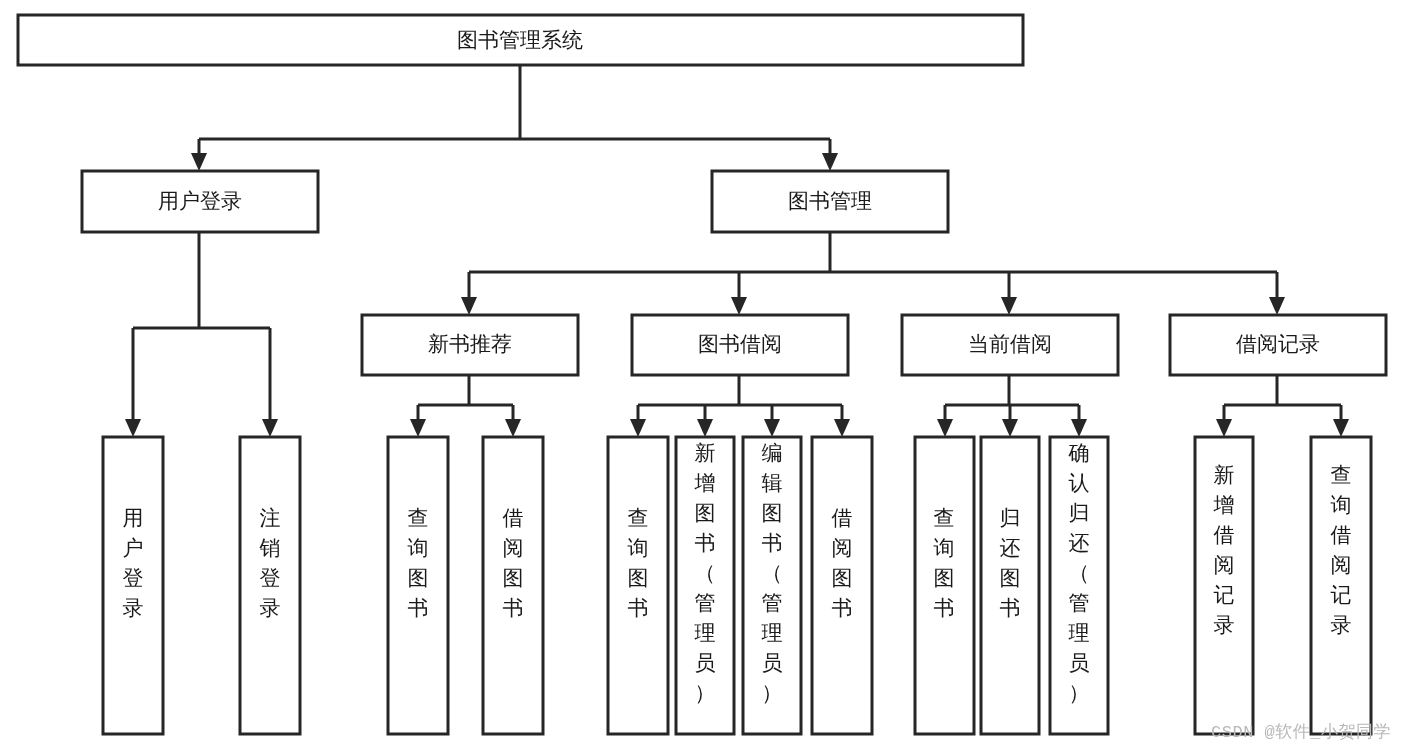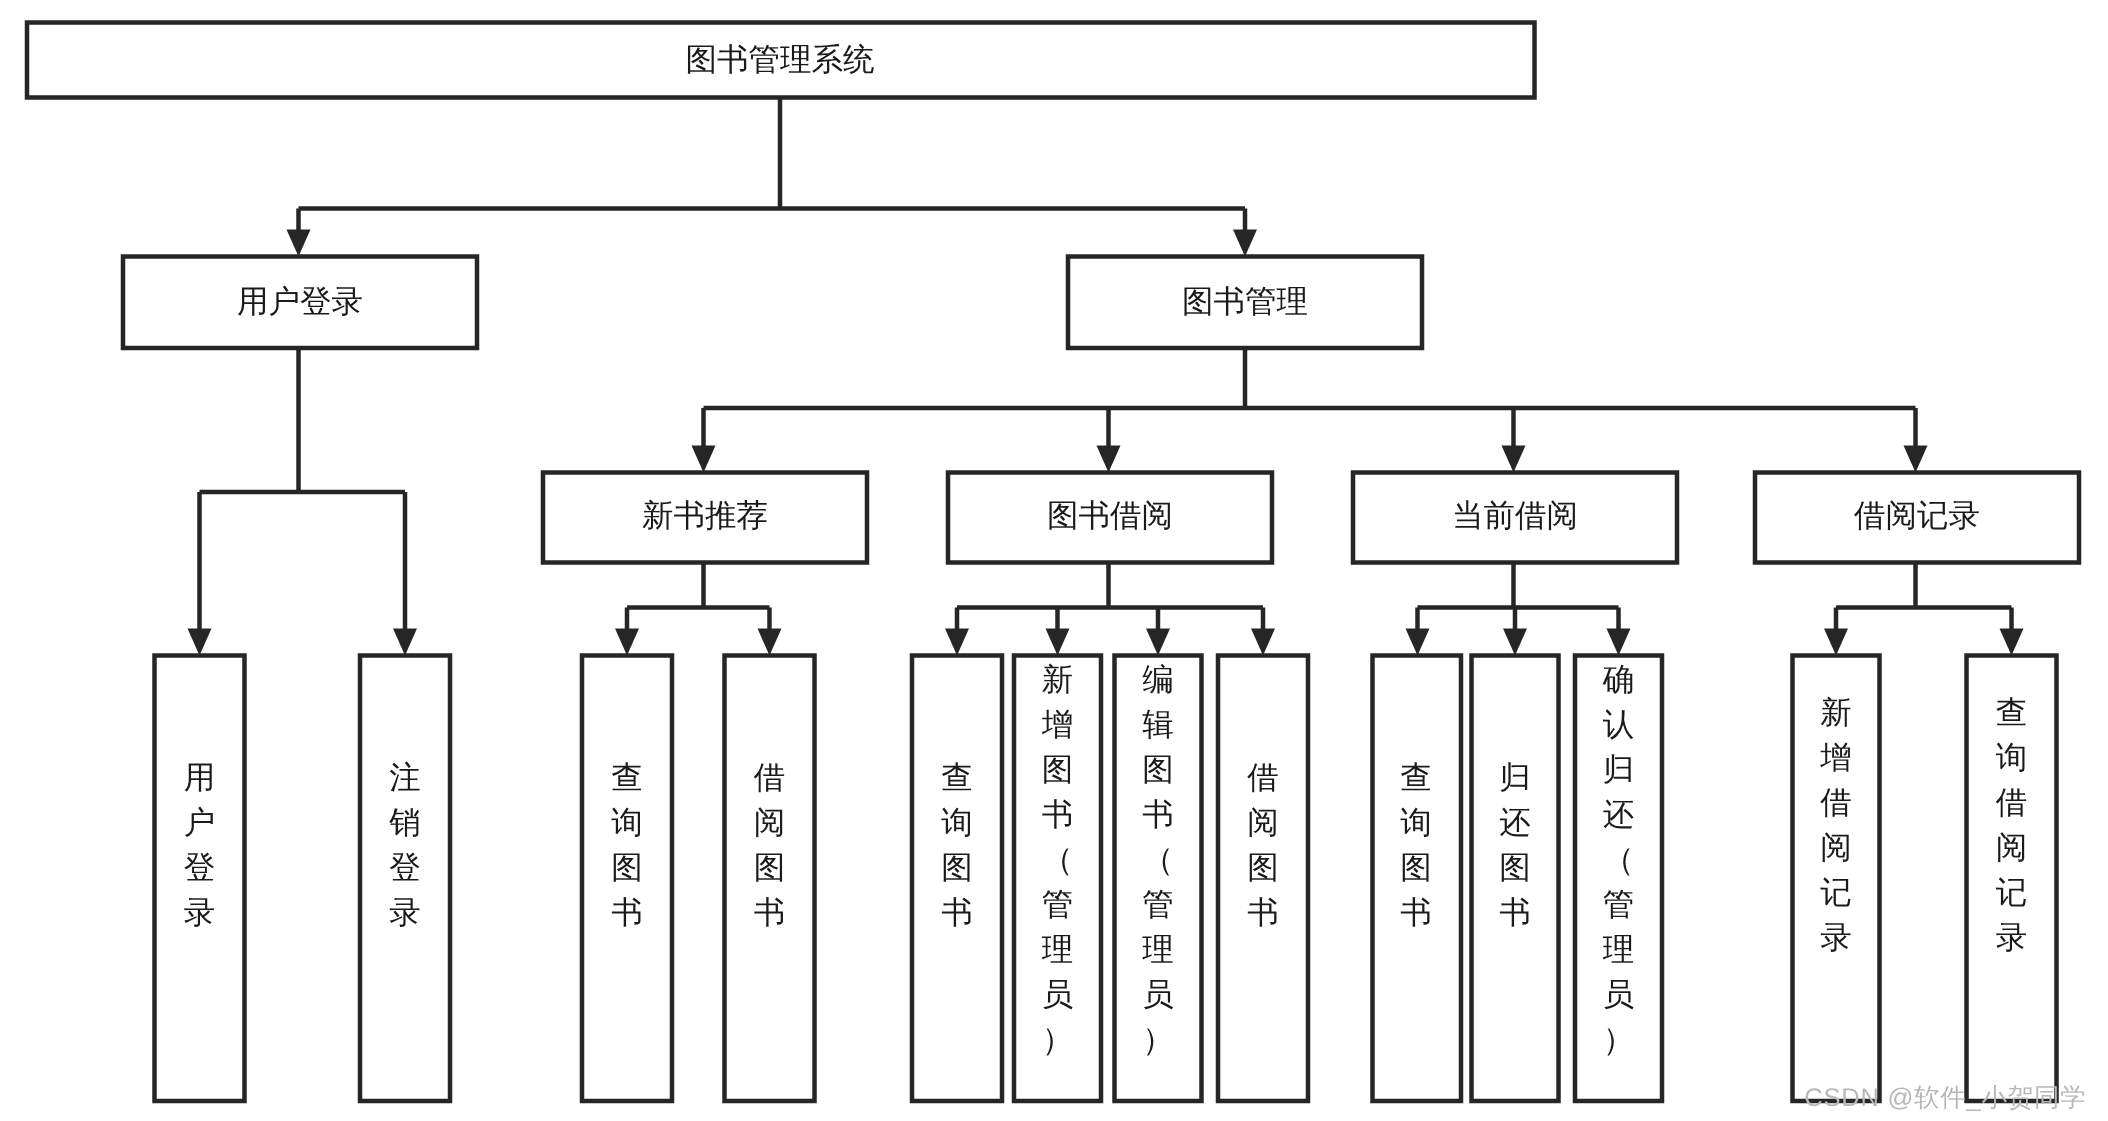--- a/index.html
+++ b/index.html
@@ -44,21 +44,21 @@
     stroke-linecap: butt;
   }
   .arrow-head {
     fill: #262626;
     stroke: none;
   }
   .watermark {
     position: absolute;
     right: 14px;
     bottom: 4px;
-    font-family: Liberation Sans, sans-serif;
+    font-family: Liberation Mono, monospace;
     font-size: 17px;
     color: #b8b8b8;
     white-space: nowrap;
     letter-spacing: 0.5px;
     pointer-events: none;
   }
 </style>
 </head>
 <body>
 

